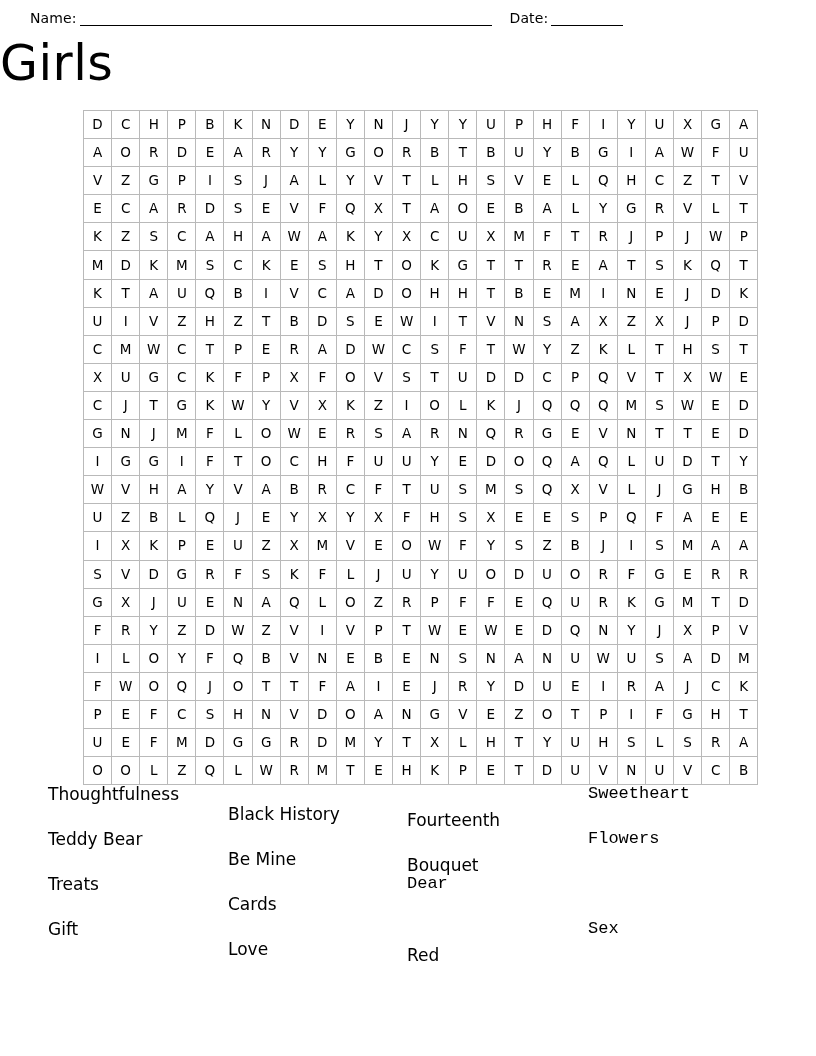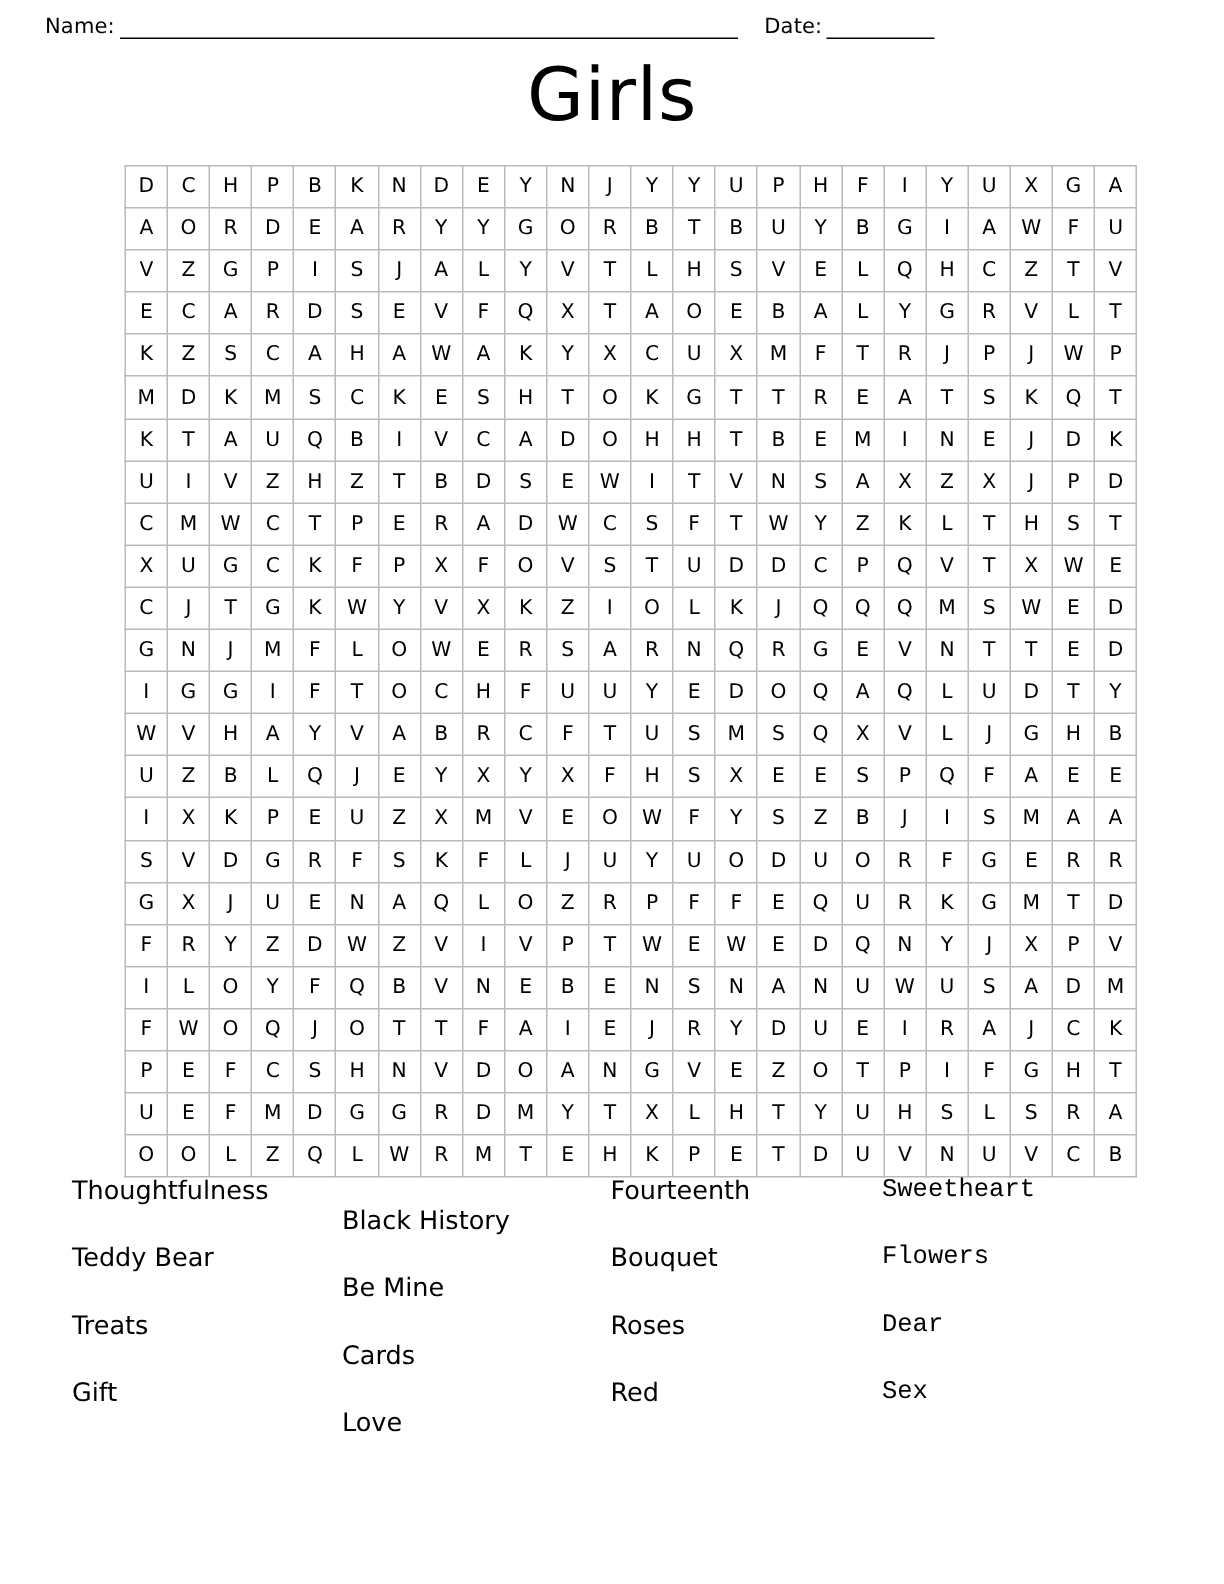--- a/index.html
+++ b/index.html
@@ -44,21 +44,21 @@
   .rule-name { width: 412px; }
   .rule-date { width: 72px; }
   .hdr-gap { width: 18px; }
 
   
   .puzzle-title {
     position: absolute;
     top: 36px;
     left: 0;
     width: 816px;
-    text-align: center;
+    text-align: left;
     font-size: 49px;
     line-height: 56px;
     font-weight: 400;
     letter-spacing: 0.5px;
   }
 
   
   .grid-wrap {
     position: absolute;
     top: 110px;
@@ -97,21 +97,21 @@
     align-items: flex-start;
   }
   .wl-cell {
     font-size: 17px;
     line-height: 28px;
     font-weight: 400;
     white-space: nowrap;
   }
   .wl-c1 { width: 180px; }
   .wl-c2 { width: 179px; margin-top: 20px; }
-  .wl-c3 { width: 181px; }
+  .wl-c3 { width: 181px; margin-top: 26px; }
   .wl-c4 { width: 180px; font-family: Liberation Mono, monospace; }
 </style>
 </head>
 <body>
 
 <div class="header-row">
   <span class="hdr-label">Name:</span>
   <span class="hdr-rule rule-name"></span>
   <span class="hdr-gap"></span>
   <span class="hdr-label">Date:</span>
@@ -760,21 +760,20 @@
     </div>
     <div class="wl-row">
       <div class="wl-cell wl-c1">Teddy Bear</div>
       <div class="wl-cell wl-c2">Be Mine</div>
       <div class="wl-cell wl-c3">Bouquet</div>
       <div class="wl-cell wl-c4">Flowers</div>
     </div>
     <div class="wl-row">
       <div class="wl-cell wl-c1">Treats</div>
       <div class="wl-cell wl-c2">Cards</div>
-      <div class="wl-cell wl-c3">Roses</div>
       <div class="wl-cell wl-c4">Dear</div>
     </div>
     <div class="wl-row">
       <div class="wl-cell wl-c1">Gift</div>
       <div class="wl-cell wl-c2">Love</div>
       <div class="wl-cell wl-c3">Red</div>
       <div class="wl-cell wl-c4">Sex</div>
     </div>
   </div>
 

